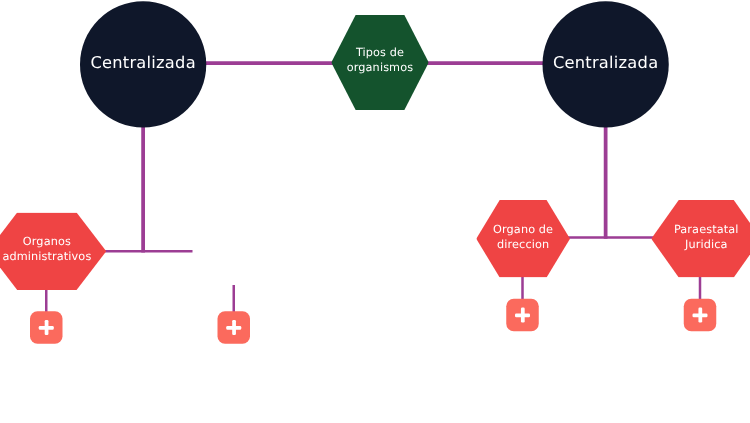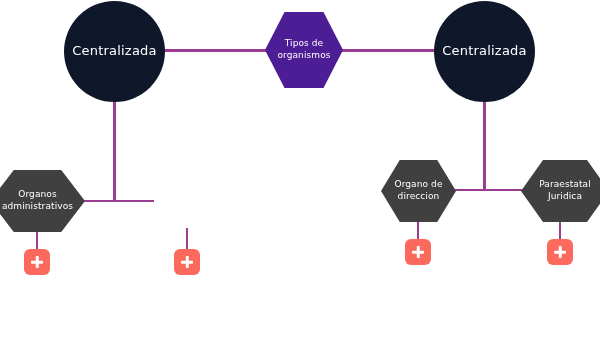--- a/index.html
+++ b/index.html
@@ -53,22 +53,22 @@
   .node-hex {
     position: absolute;
     display: flex;
     align-items: center;
     justify-content: center;
     text-align: center;
     box-sizing: border-box;
     clip-path: polygon(25% 0%, 75% 0%, 100% 50%, 75% 100%, 25% 100%, 0% 50%);
     z-index: 3;
   }
-  .node-hex.coral { background: #4c1d95; }
-  .node-hex.orange { background: #404040; }
+  .node-hex.coral { background: #14532d; }
+  .node-hex.orange { background: #ef4444; }
   .node-hex .label {
     color: #ffffff;
     font-size: 9px;
     line-height: 1.3;
     letter-spacing: .1px;
     padding: 0 4px;
     white-space: pre-line;
   }
   .node-hex.coral .label { font-size: 9px; }
 

